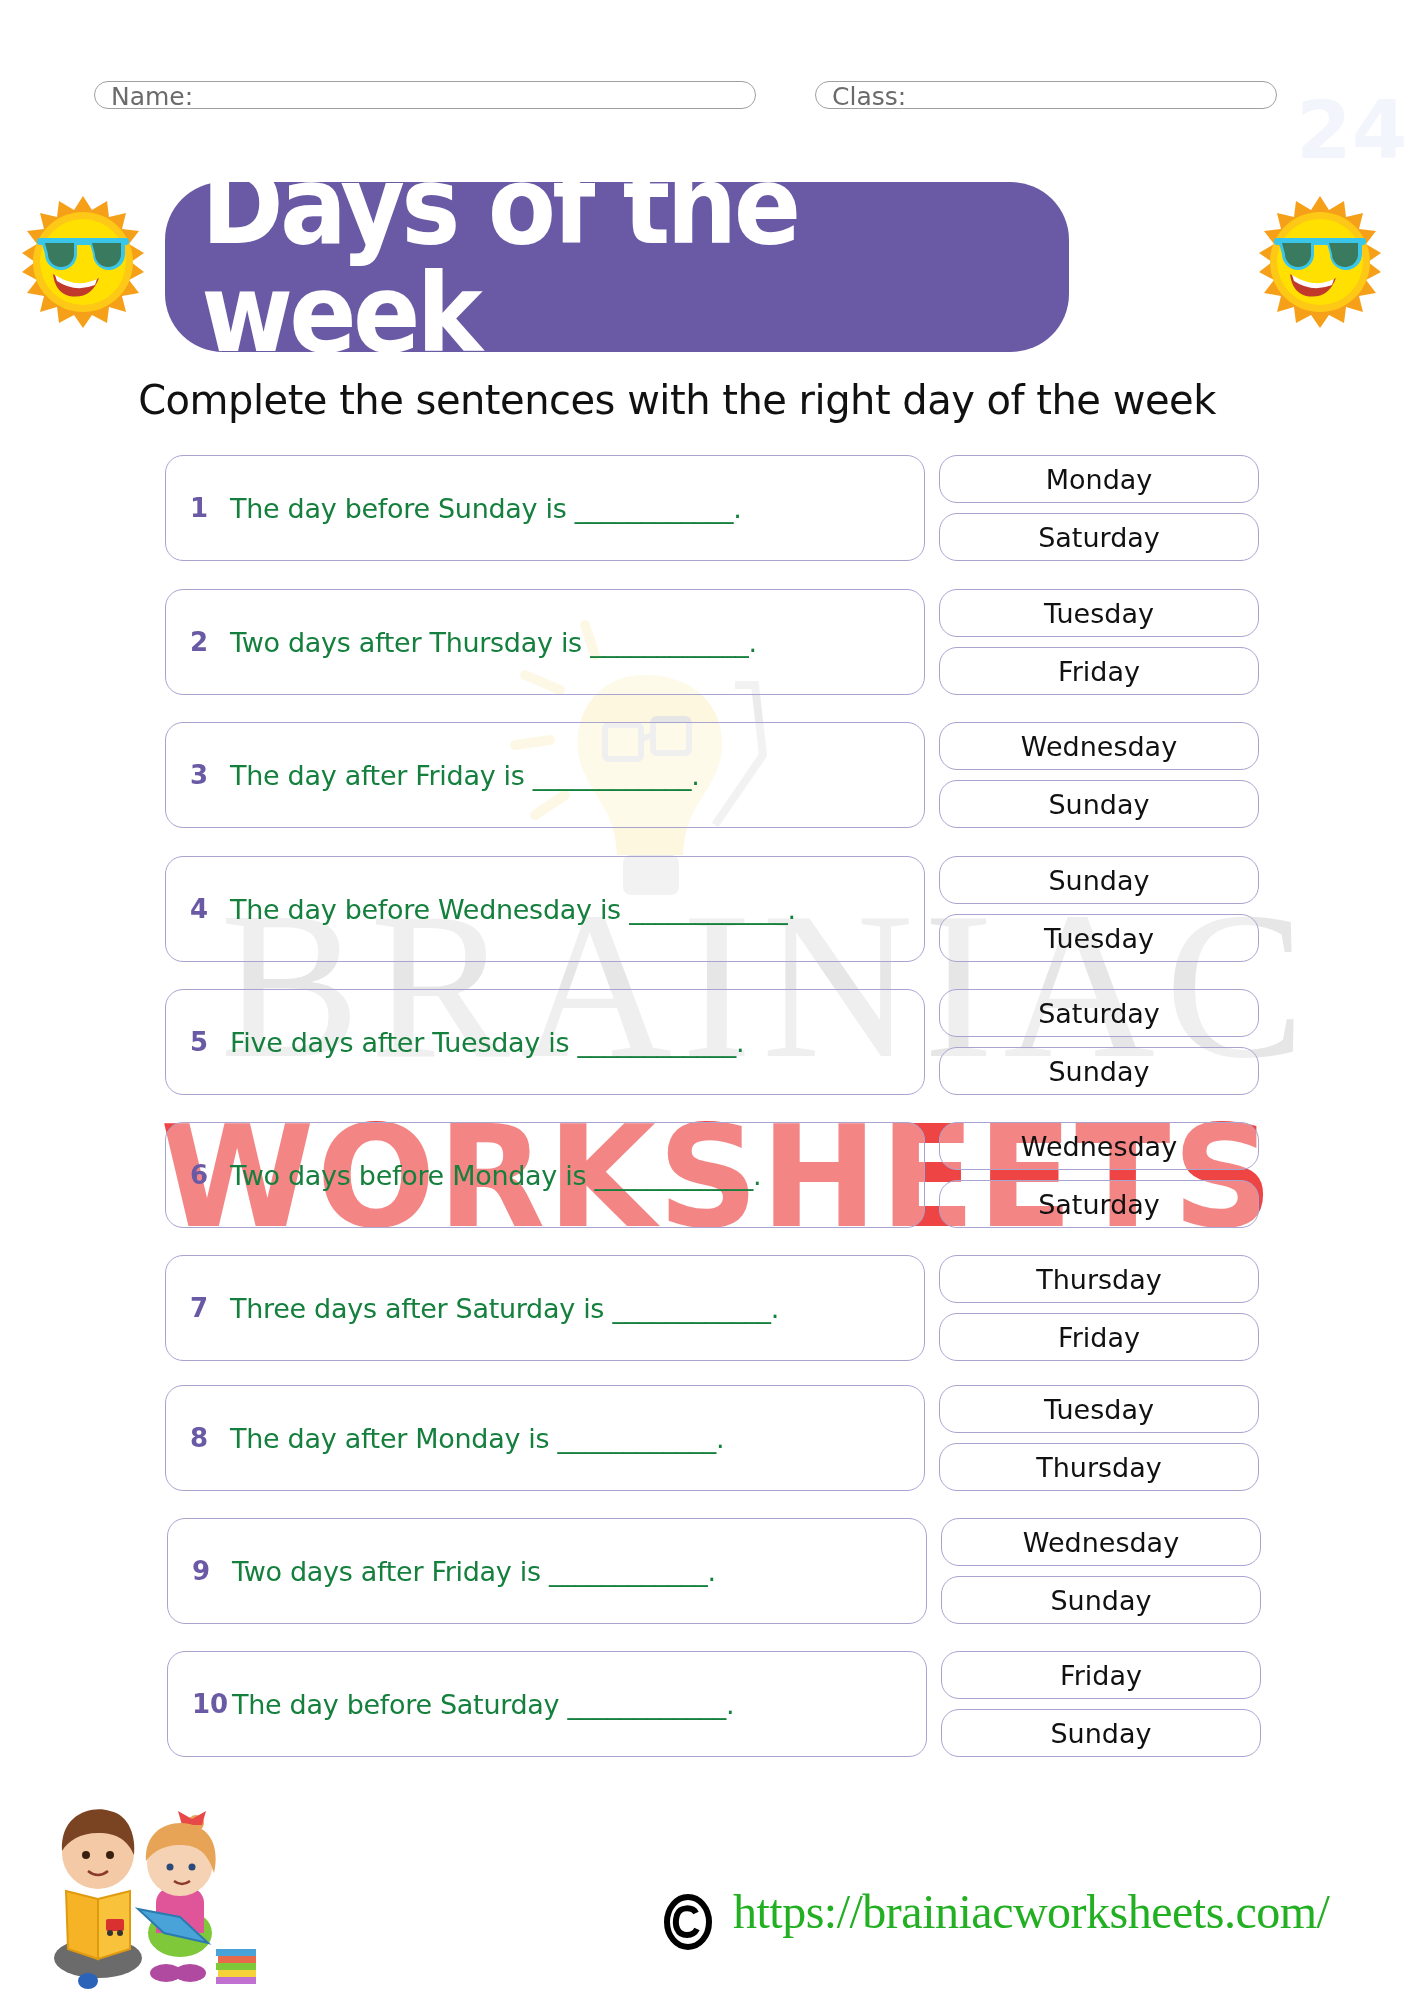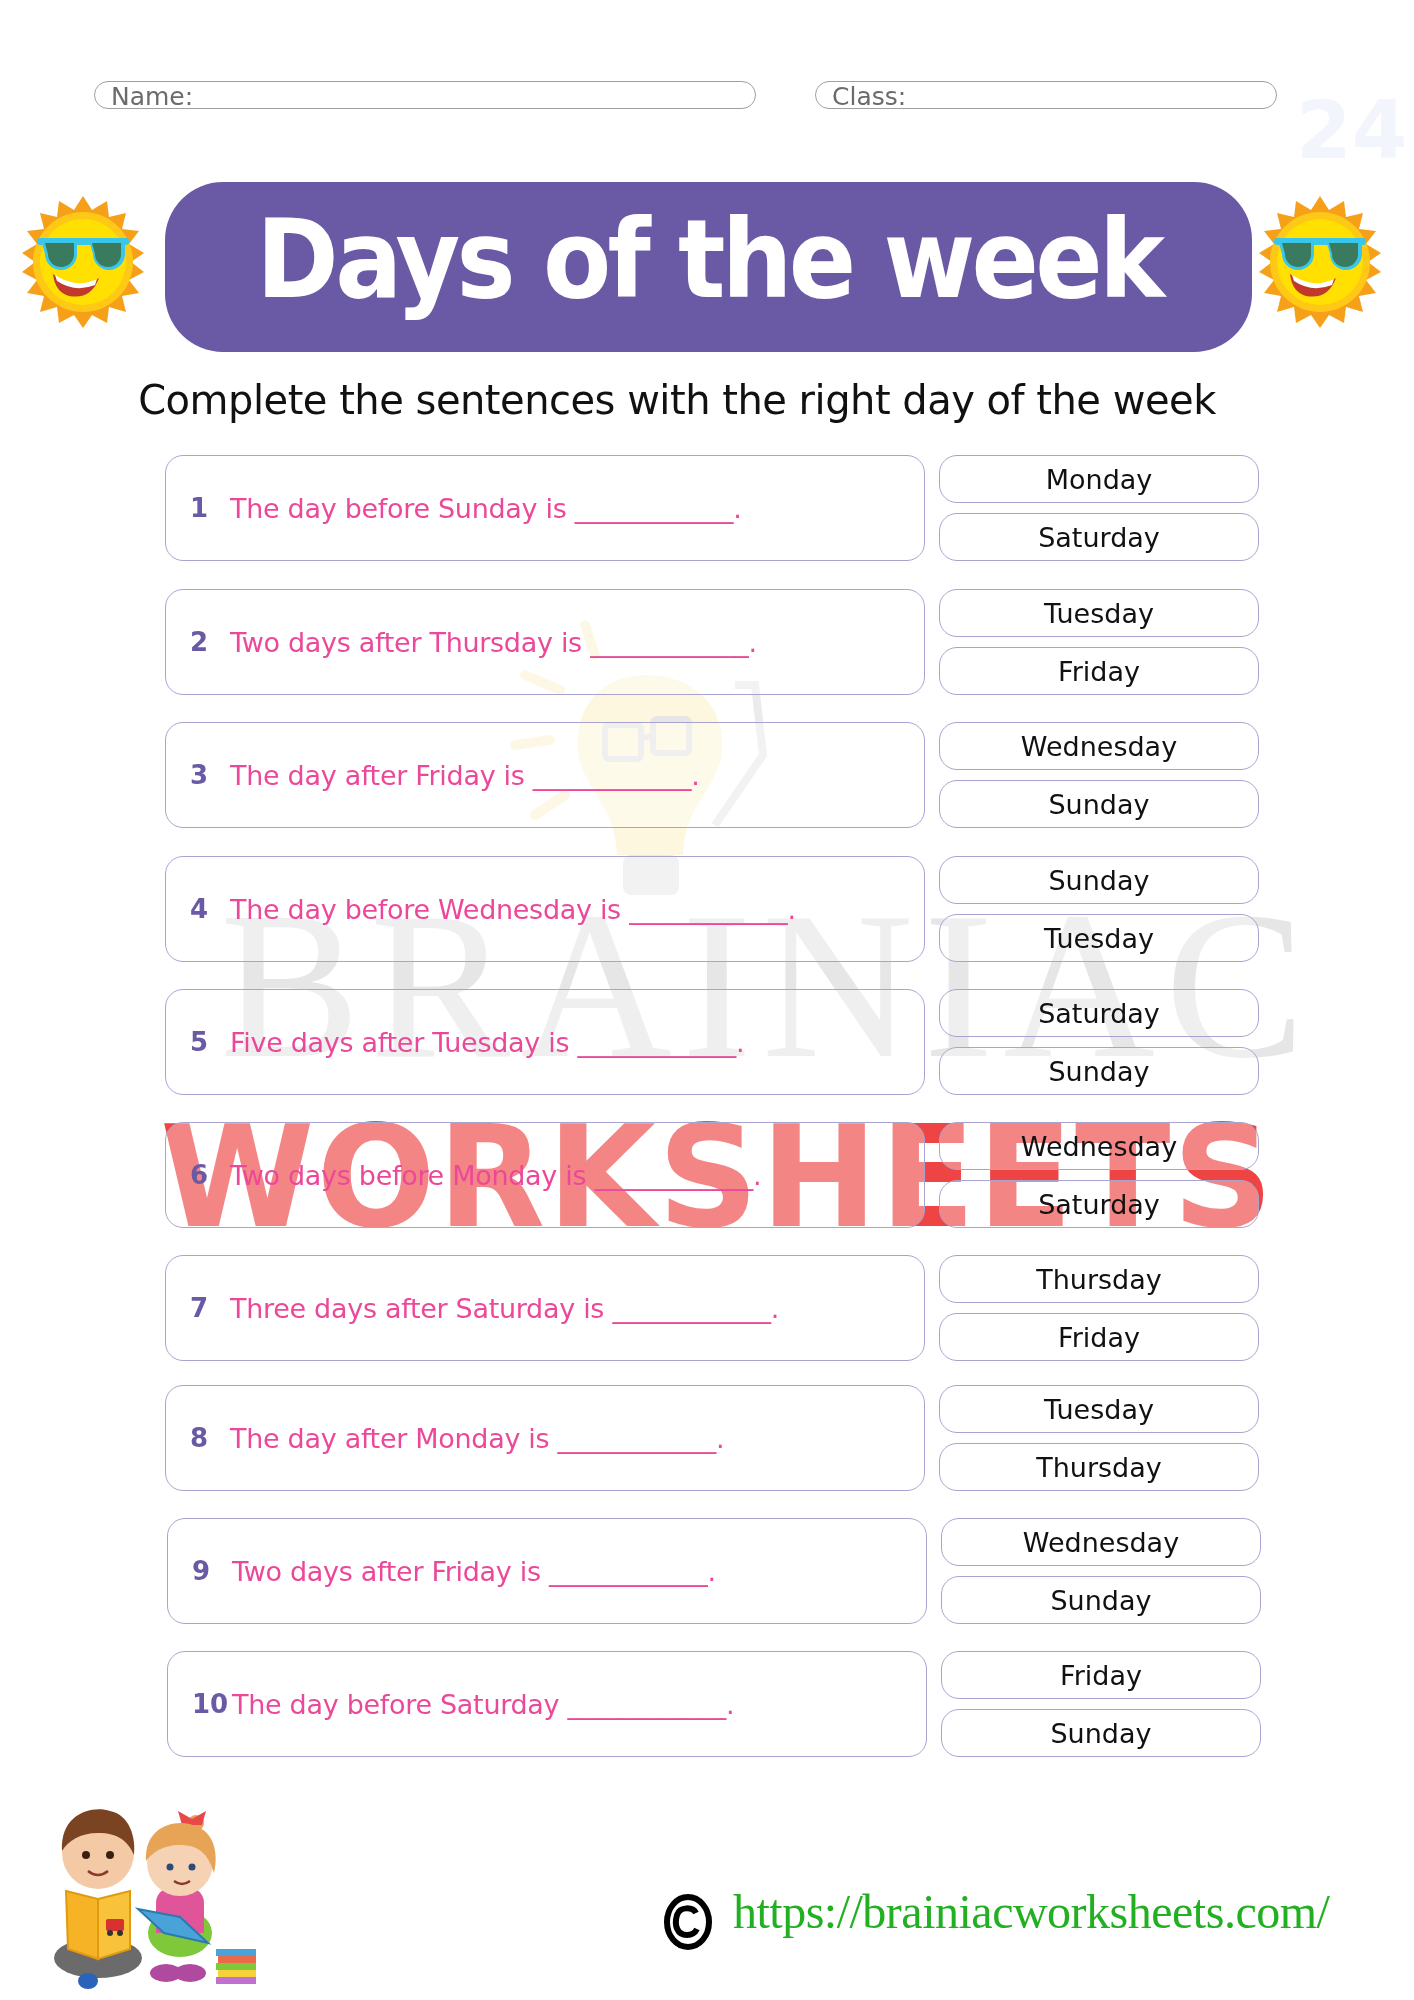--- a/index.html
+++ b/index.html
@@ -21,21 +21,21 @@
     .field.name { left: 94px; width: 662px; }
     .field.klass { left: 815px; width: 462px; }
     .wm-24 {
       position: absolute; left: 1296px; top: 84px;
       font-size: 80px; font-weight: bold; color: #f2f5fb;
       font-family: "DejaVu Sans", sans-serif;
     }
 
     
     .banner {
-      position: absolute; left: 165px; top: 182px; width: 1087px; height: 170px;
+      position: absolute; left: 165px; top: 182px; width: 904px; height: 170px;
       background: #6a5aa5; border-radius: 58px;
       display: flex; align-items: center; justify-content: center;
     }
     .banner h1 {
       margin: 0; color: #fff; font-family: "DejaVu Sans", sans-serif;
       font-weight: bold; font-size: 108px; letter-spacing: -4px;
       transform: scaleX(0.92); line-height: 1; padding-bottom: 14px;
     }
     .sun { position: absolute; top: 194px; width: 136px; height: 136px; }
     .sun.left { left: 15px; }
@@ -66,21 +66,21 @@
     .qbox {
       position: absolute; left: 0; top: 0; width: 760px; height: 106px;
       border: 1.5px solid #a9a3d0; border-radius: 18px; box-sizing: border-box;
       display: flex; align-items: center; padding-left: 24px;
       background: rgba(255,255,255,0.35);
     }
     .qnum {
       color: #6a5aa5; font-weight: bold; font-size: 26px; width: 40px;
       font-family: "DejaVu Sans", sans-serif;
     }
-    .qtext { font-size: 27px; color: #ec4899; font-family: "DejaVu Sans", sans-serif; letter-spacing: -0.3px; }
+    .qtext { font-size: 27px; color: #15803d; font-family: "DejaVu Sans", sans-serif; letter-spacing: -0.3px; }
     .opt {
       position: absolute; left: 774px; width: 320px; height: 48px;
       border: 1.5px solid #a9a3d0; border-radius: 18px; box-sizing: border-box;
       display: flex; align-items: center; justify-content: center;
       font-size: 27px; color: #111; font-family: "DejaVu Sans", sans-serif;
       background: rgba(255,255,255,0.35); cursor: pointer;
     }
     .opt.a { top: 0; }
     .opt.b { top: 58px; }
 

